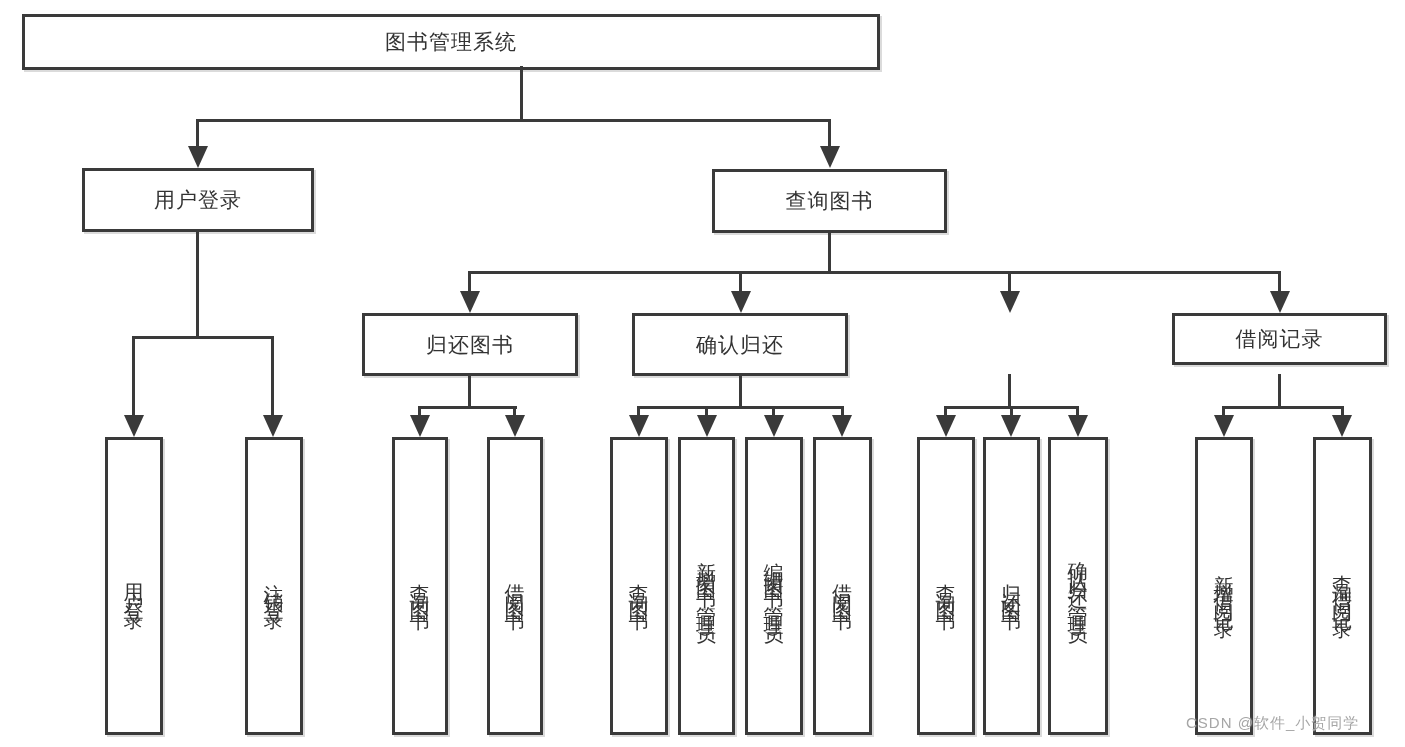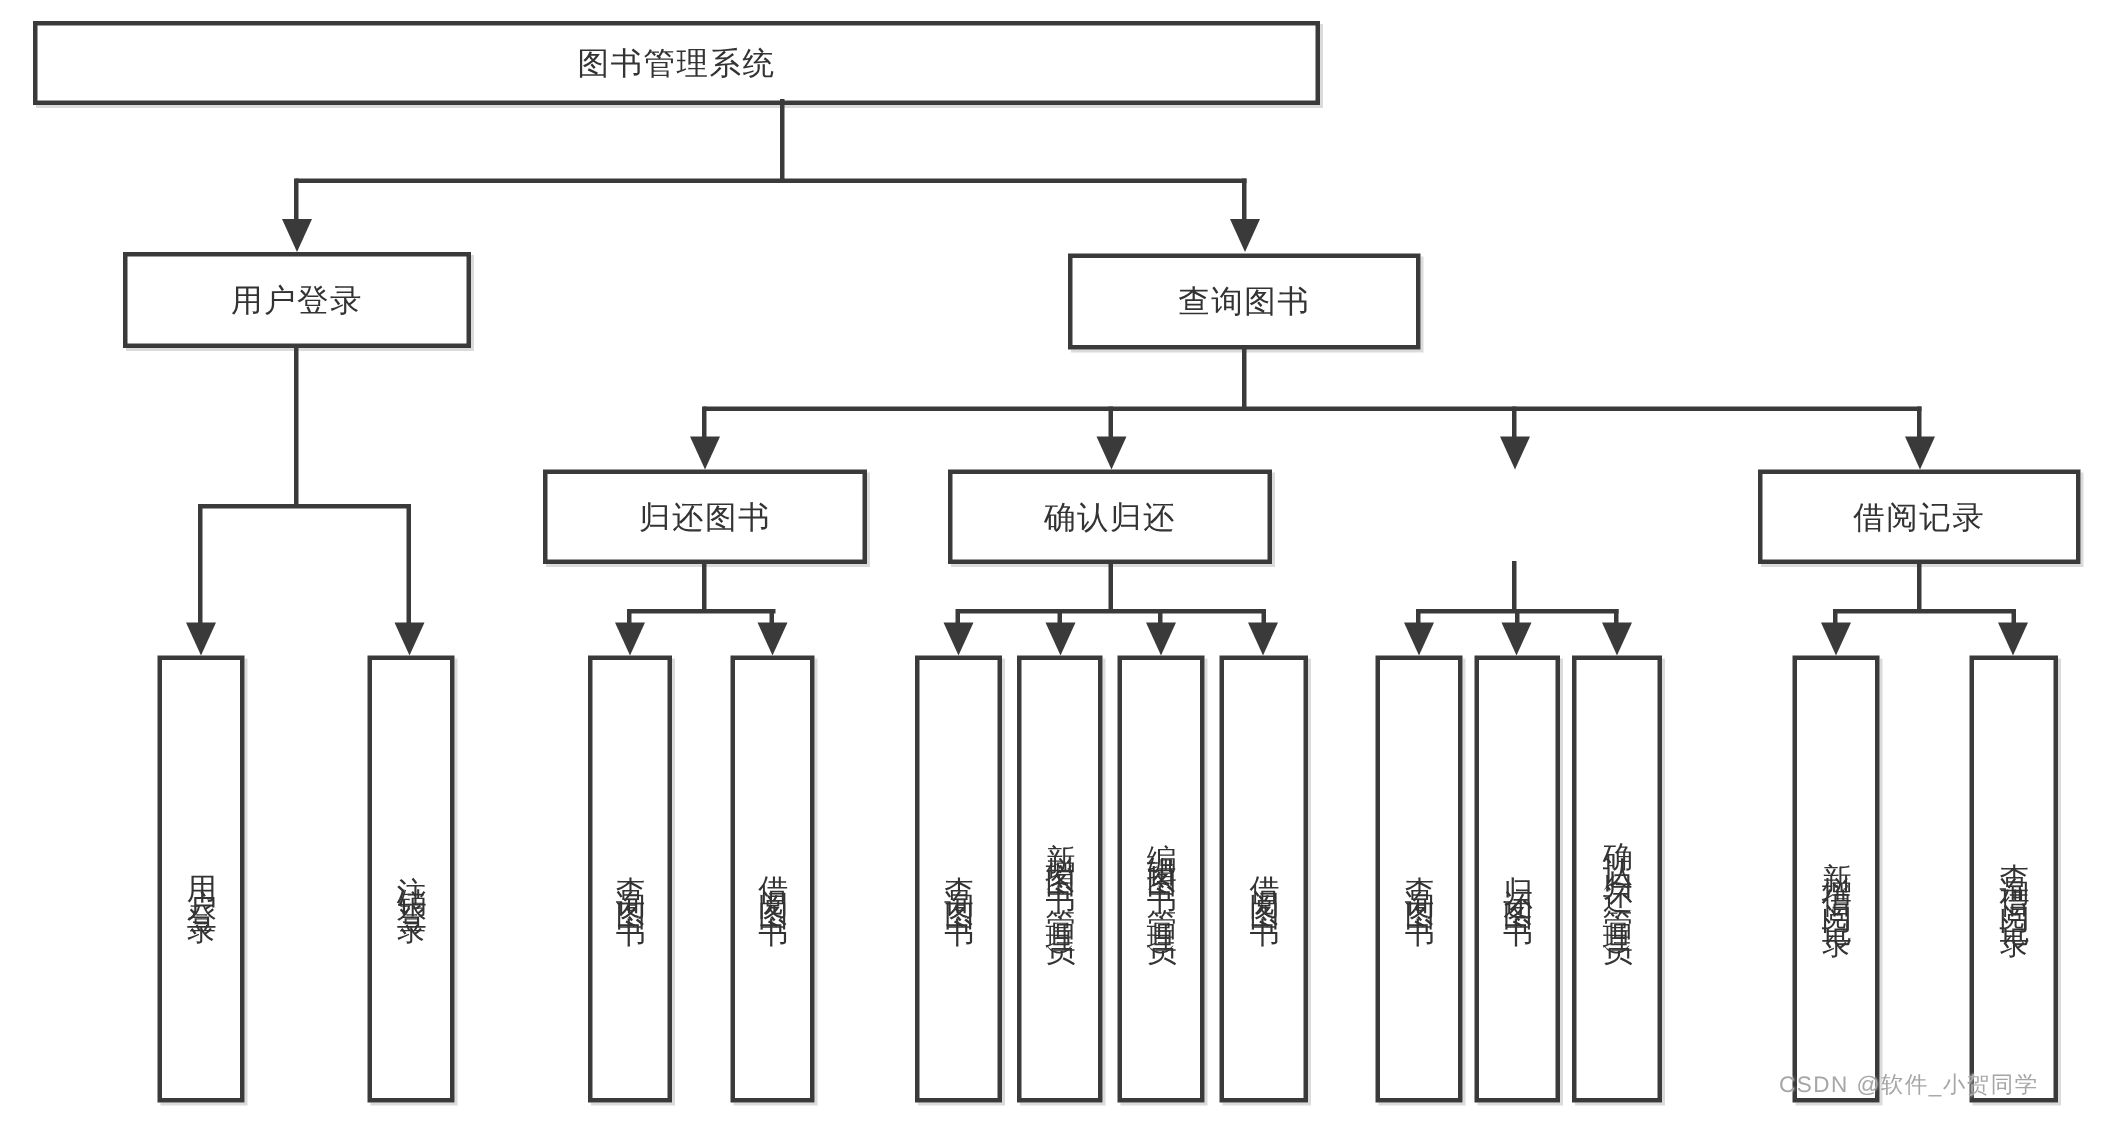--- a/index.html
+++ b/index.html
@@ -68,21 +68,21 @@
   <div class="vline" style="left:739px;top:271px;height:24px;"></div>
   <div class="vline" style="left:1008px;top:271px;height:24px;"></div>
   <div class="vline" style="left:1278px;top:271px;height:24px;"></div>
   <div class="arrow" style="left:460px;top:291px;"></div>
   <div class="arrow" style="left:731px;top:291px;"></div>
   <div class="arrow" style="left:1000px;top:291px;"></div>
   <div class="arrow" style="left:1270px;top:291px;"></div>
 
   <div class="node" style="left:362px;top:313px;width:216px;height:63px;">归还图书</div>
   <div class="node" style="left:632px;top:313px;width:216px;height:63px;">确认归还</div>
-  <div class="node" style="left:1172px;top:313px;width:215px;height:63px;">借阅记录</div>
+  <div class="node" style="left:1172px;top:313px;width:215px;height:52px;">借阅记录</div>
 
   <div class="vline" style="left:468px;top:374px;height:34px;"></div>
   <div class="vline" style="left:739px;top:374px;height:34px;"></div>
   <div class="vline" style="left:1008px;top:374px;height:34px;"></div>
   <div class="vline" style="left:1278px;top:374px;height:34px;"></div>
 
   <div class="hline" style="left:419px;top:406px;width:98px;"></div>
   <div class="hline" style="left:638px;top:406px;width:206px;"></div>
   <div class="hline" style="left:945px;top:406px;width:134px;"></div>
   <div class="hline" style="left:1223px;top:406px;width:121px;"></div>

